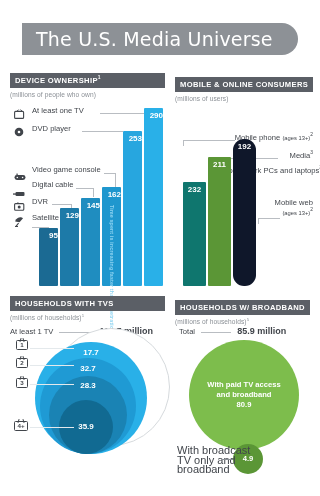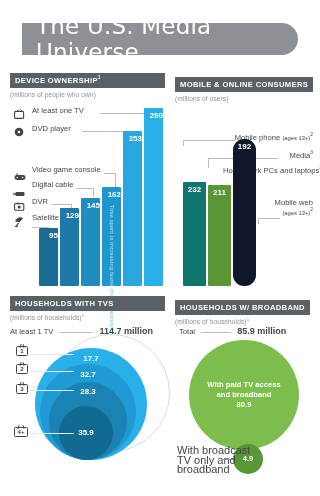--- a/index.html
+++ b/index.html
@@ -15,21 +15,21 @@
   .title-bar {
     position: absolute;
     left: 22px; top: 23px;
     width: 276px; height: 32px;
     background: #8d9196;
     border-radius: 0 16px 16px 0;
     display: flex; align-items: center;
   }
   .title-bar .txt {
     color: #ffffff;
-    font-size: 23px;
+    font-size: 19px;
     font-weight: 400;
     letter-spacing: .2px;
     padding-left: 14px;
     font-family: "DejaVu Sans", sans-serif;
   }
 
   
   .panel { position: absolute; }
   .panel-tl { left: 10px;  top: 73px;  width: 155px; height: 215px; }
   .panel-tr { left: 175px; top: 73px;  width: 138px; height: 215px; }
@@ -291,42 +291,42 @@
     <div class="rlabel" style="right:0; top:97px; width:90px;">
       <span>Mobile web</span><br>
       <span class="small">(ages 13+)</span><sup>2</sup>
     </div>
     <div class="lead" style="left:83px; top:117px; width:22px;"></div>
     <div class="lead-v" style="left:83px; top:117px; height:6px;"></div>
 
     <div class="rbar" style="left:8px; height:104px; background:#0f766e;">
       <span class="val">232</span>
     </div>
-    <div class="rbar" style="left:33px; height:101px; background:#5b9636;">
+    <div class="rbar" style="left:33px; height:129px; background:#5b9636;">
       <span class="val">211</span>
     </div>
     <div class="rbar" style="left:58px; height:147px; background:#0f172a;border-radius:11px;">
       <span class="val">192</span>
     </div>
   </div>
 </div>
 
 <div class="panel panel-bl">
   <div class="sect-head wide">HOUSEHOLDS WITH TVS</div>
   <div class="sect-sub">
     <span>(millions of households)</span><sup>1</sup>
   </div>
 
   <div class="tv-total">
     <span>At least 1 TV</span>
     <span class="dash" style="width:34px;"></span>
     <b>114.7 million</b>
   </div>
 
-  <div style="position:absolute; left:0; top:48px; width:155px; height:150px;">
+  <div style="position:absolute; left:0; top:42px; width:155px; height:150px;">
     <div class="circ" style="left:42px; top:-10px; width:118px; height:118px; border:1.2px solid #d6dadd; background:#ffffff;"></div>
     <div class="circ" style="left:25px; top:4px; width:112px; height:112px; background:#29b0e8;">
       <span class="lbl" style="left:56px; top:6px; transform:translateX(-50%);">17.7</span>
     </div>
     <div class="circ" style="left:30px; top:20px; width:96px; height:96px; background:#1f9ad4;">
       <span class="lbl" style="left:48px; top:6px; transform:translateX(-50%);">32.7</span>
     </div>
     <div class="circ" style="left:39px; top:38px; width:78px; height:78px; background:#1a83b4;">
       <span class="lbl" style="left:39px; top:5px; transform:translateX(-50%);">28.3</span>
     </div>

